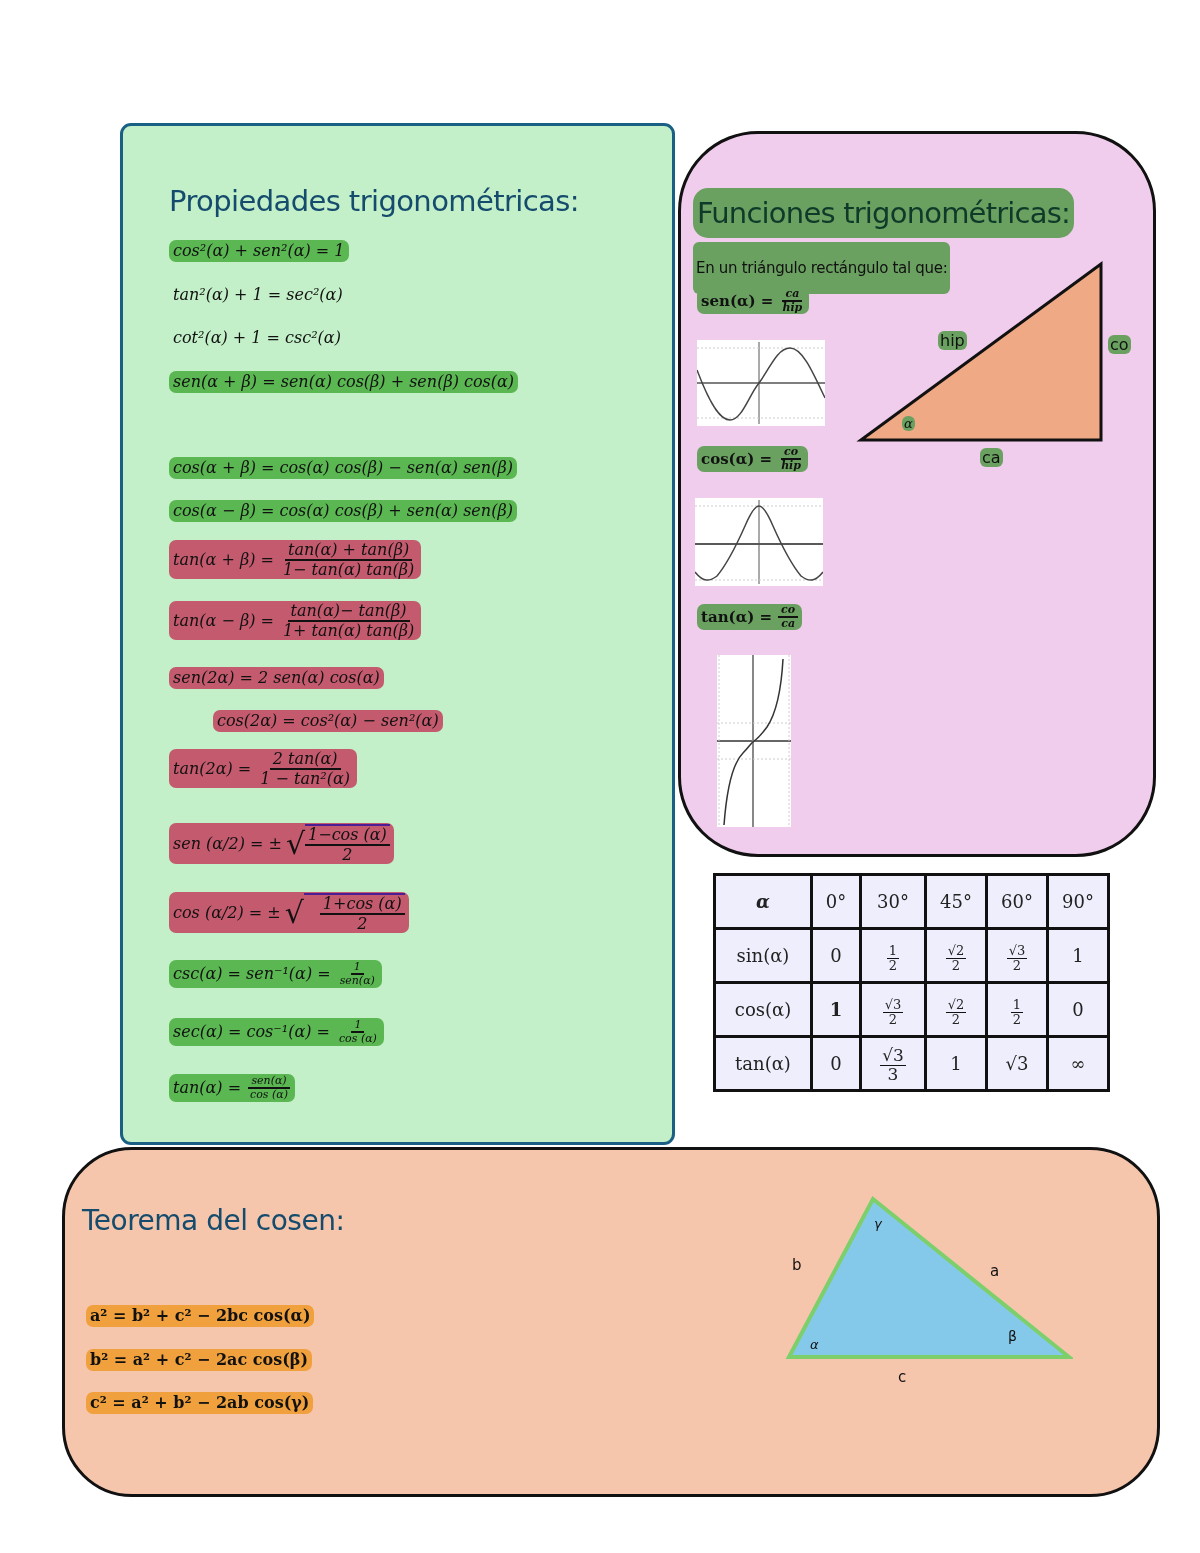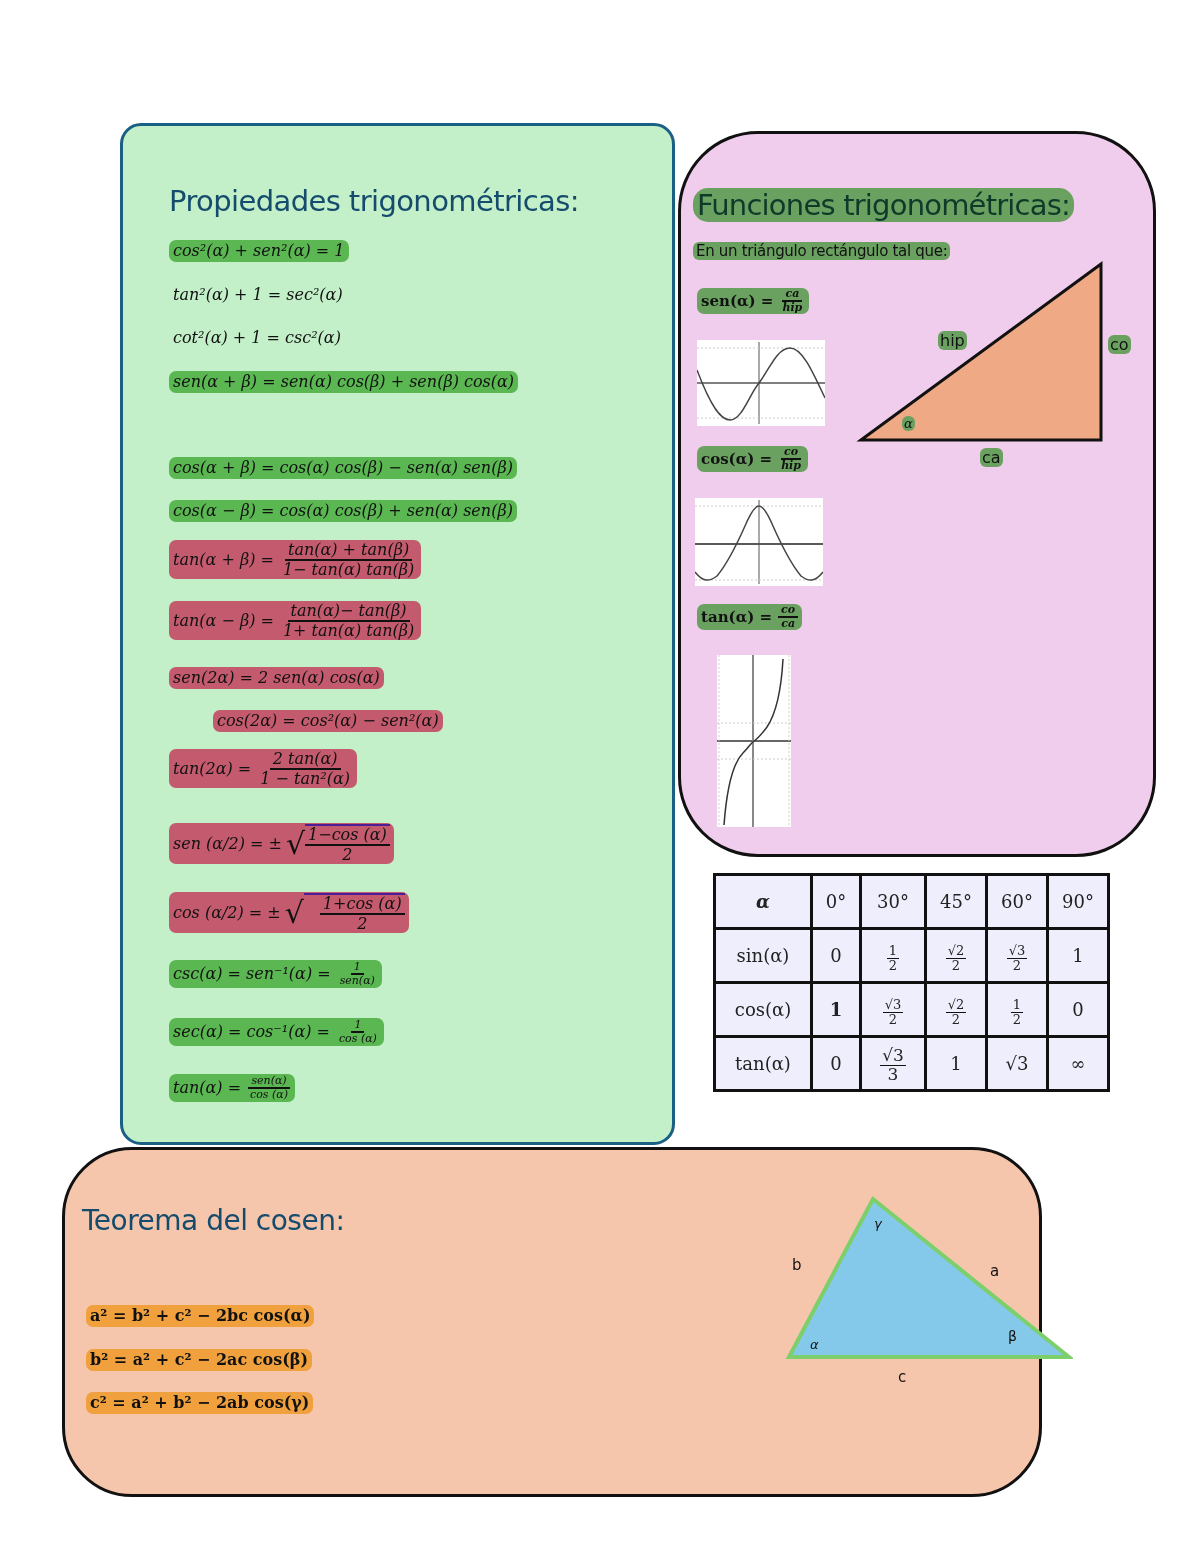--- a/index.html
+++ b/index.html
@@ -1,32 +1,32 @@
 <!DOCTYPE html>
 <html><head>
 <meta charset="utf-8">
 <style>
   html, body { margin:0; padding:0; }
   body { width:1200px; height:1553px; background:#ffffff; position:relative; overflow:hidden;
          font-family:"DejaVu Serif", serif; color:#111; }
   .panel { position:absolute; box-sizing:border-box; }
   #panel-props { left:120px; top:123px; width:555px; height:1022px; background:#c3f0c8;
-                 border:3px solid #1a5f84; border-radius:21px; }
+                 border:3px solid #1a5f84; border-radius:11px; }
   #panel-funcs { left:678px; top:131px; width:478px; height:726px; background:#f0cdec;
                  border:3px solid #111; border-radius:80px; }
-  #panel-cos { left:62px; top:1147px; width:980px; height:350px; background:#f6c6ac;
+  #panel-cos { left:62px; top:1147px; width:1098px; height:350px; background:#f6c6ac;
                border:3px solid #111; border-radius:70px; }
 
   .heading { position:absolute; font-family:"DejaVu Sans", sans-serif; color:#154b6d; white-space:nowrap; }
   #props-title { left:46px; top:58px; font-size:29px; letter-spacing:-0.6px; }
   #cos-title { left:17px; top:54px; font-size:28px; letter-spacing:-0.5px; }
   #funcs-title { left:12px; top:54px; font-size:29px; color:#0f3a2a; background:#6aa160;
-                 border-radius:15px; padding:0 4px; letter-spacing:-0.8px; }
+                 border-radius:15px; padding:8px 4px; letter-spacing:-0.8px; }
   #funcs-intro { position:absolute; left:12px; top:108px; font-family:"DejaVu Sans", sans-serif; font-size:15px;
-                 background:#6aa160; border-radius:6px; padding:0 3px; color:#111; white-space:nowrap; letter-spacing:-0.3px; }
+                 background:#6aa160; border-radius:6px; padding:17px 3px; color:#111; white-space:nowrap; letter-spacing:-0.3px; }
 
   .eq { position:absolute; left:48px; font-style:italic; font-size:16px; white-space:nowrap;
         padding:1px 4px; border-radius:7px; line-height:20px; display:flex; align-items:center; }
   .eq.plain { background:transparent; }
   .eq.green { background:#5ab752;justify-content:center; }
   .eq.red { background:#c35a6e; }
   .eq.orange { background:#f0a13e; font-style:normal; font-weight:bold; }
   .frac { display:inline-flex; flex-direction:column; align-items:center; vertical-align:middle; margin-left:6px; line-height:1.1; }
   .frac .num { border-bottom:2px solid #111; padding:0 3px; }
   .frac .den { padding:0 3px; }

